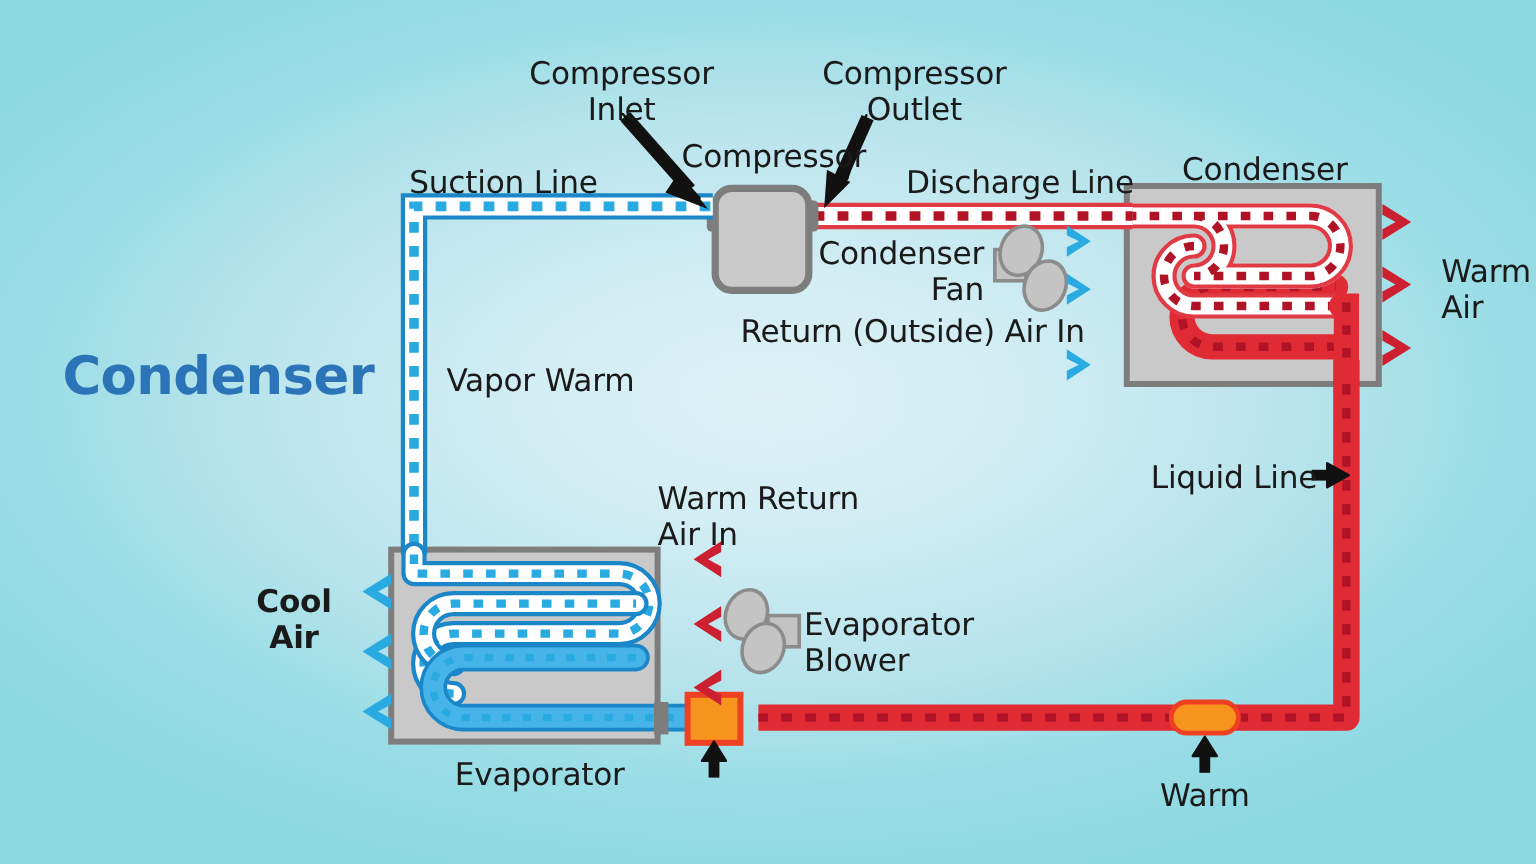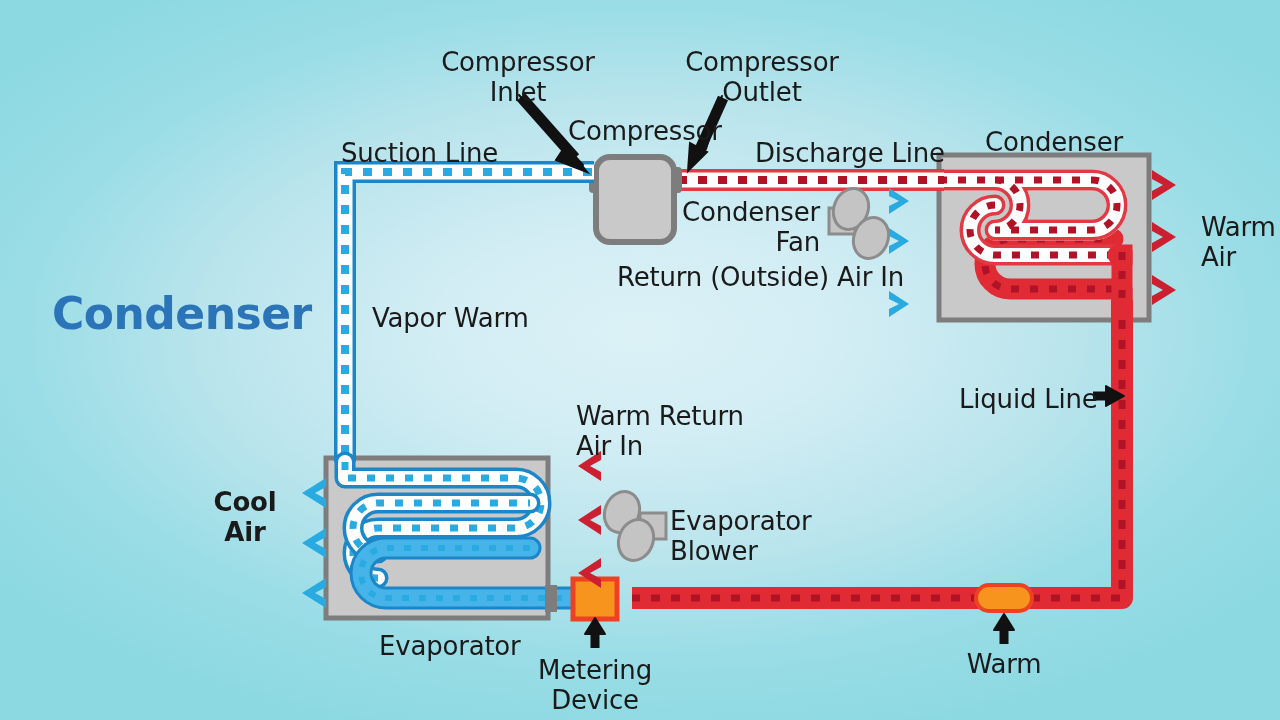--- a/index.html
+++ b/index.html
@@ -215,27 +215,25 @@
 <div class="lbl" style="left:1201px;top:213px;">Warm
 Air</div>
 
 <div class="lbl" style="left:372px;top:304px;">Vapor Warm</div>
 
 <div class="lbl" style="left:959px;top:385px;">Liquid Line</div>
 
 
 <div class="lbl c" style="left:954px;top:650px;width:100px;">Warm</div>
 
-<div class="lbl" style="left:548px;top:402px;margin-left:28px;">Warm Return
+<div class="lbl" style="left:548px;top:402px;">Warm Return
 Air In</div>
 
 <div class="lbl" style="left:670px;top:507px;">Evaporator
 Blower</div>
 
 <div class="lbl" style="left:379px;top:632px;">Evaporator</div>
 
 <div class="lbl c" style="left:198px;top:488px;width:94px;font-weight:bold;">Cool
 Air</div>
 
-<div class="lbl c" style="left:528px;top:656px;width:134px;">Metering
-Device</div>
 
 </div>
 
 </body></html>

